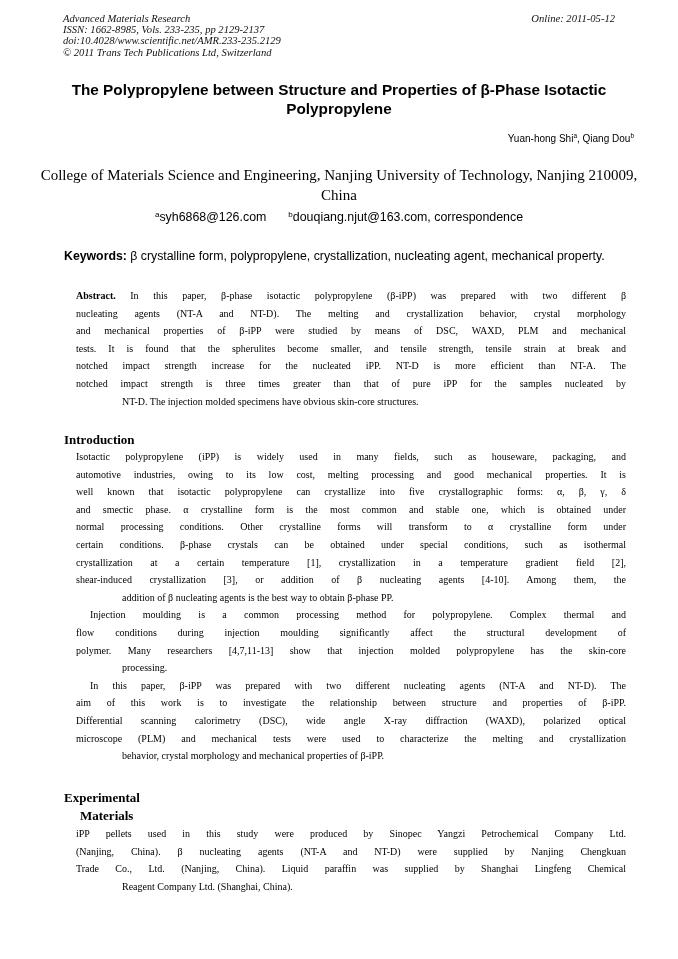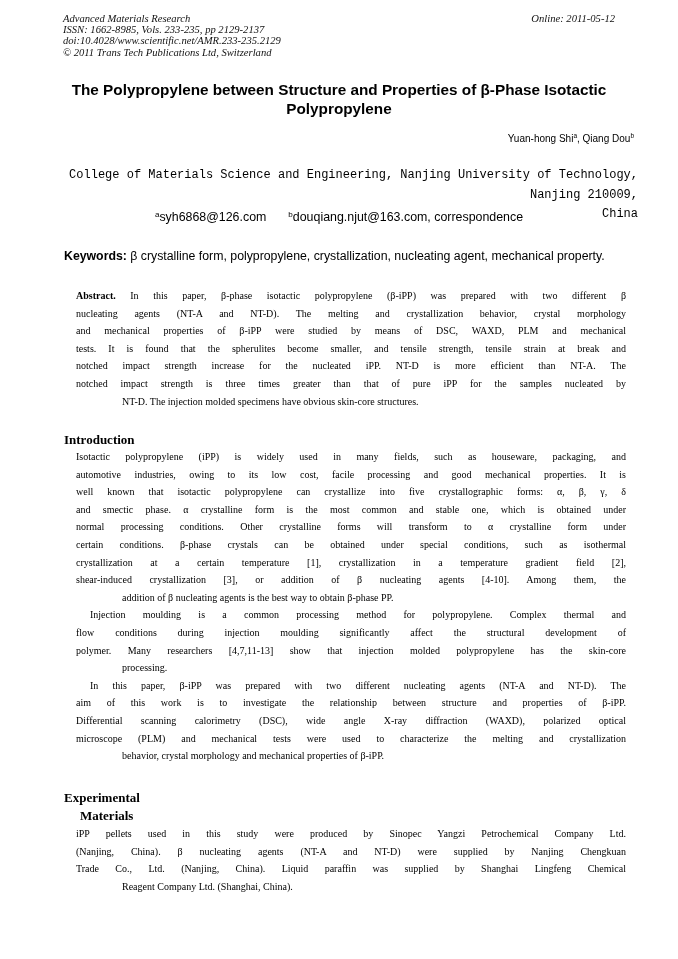--- a/index.html
+++ b/index.html
@@ -63,23 +63,23 @@
     sup {
       font-size: 65%;
       vertical-align: 0.55em;
       line-height: 0;
     }
     .affiliation {
       position: absolute;
       left: 40px;
       top: 166px;
       width: 598px;
-      text-align: right;
-      font-family: Liberation Mono, monospace;
-      font-size: 12px;
+      text-align: center;
+      font-family: Liberation Serif, serif;
+      font-size: 15px;
       line-height: 19.5px;
     }
     .emails {
       position: absolute;
       left: 40px;
       top: 209px;
       width: 598px;
       text-align: center;
       font-family: "Liberation Sans", sans-serif;
       font-size: 12.4px;
@@ -174,21 +174,21 @@
     <span class="jline">tests. It is found that the spherulites become smaller, and tensile strength, tensile strain at break and</span>
     <span class="jline">notched impact strength increase for the nucleated iPP. NT-D is more efficient than NT-A. The</span>
     <span class="jline">notched impact strength is three times greater than that of pure iPP for the samples nucleated by</span>
     <span class="jline last">NT-D. The injection molded specimens have obvious skin-core structures.</span>
   </div>
 
   <div class="heading" style="top:431px;">Introduction</div>
 
   <div class="body-block" style="top:448px;">
     <span class="jline">Isotactic polypropylene (iPP) is widely used in many fields, such as houseware, packaging, and</span>
-    <span class="jline">automotive industries, owing to its low cost, facile processing and good mechanical properties. It is</span>
+    <span class="jline">automotive industries, owing to its low cost, melting processing and good mechanical properties. It is</span>
     <span class="jline">well known that isotactic polypropylene can crystallize into five crystallographic forms: α, β, γ, δ</span>
     <span class="jline">and smectic phase. α crystalline form is the most common and stable one, which is obtained under</span>
     <span class="jline">normal processing conditions. Other crystalline forms will transform to α crystalline form under</span>
     <span class="jline">certain conditions. β-phase crystals can be obtained under special conditions, such as isothermal</span>
     <span class="jline">crystallization at a certain temperature [1], crystallization in a temperature gradient field [2],</span>
     <span class="jline">shear-induced crystallization [3], or addition of β nucleating agents [4-10]. Among them, the</span>
     <span class="jline last">addition of β nucleating agents is the best way to obtain β-phase PP.</span>
 
     <span class="jline indent">Injection moulding is a common processing method for polypropylene. Complex thermal and</span>
     <span class="jline">flow conditions during injection moulding significantly affect the structural development of</span>

